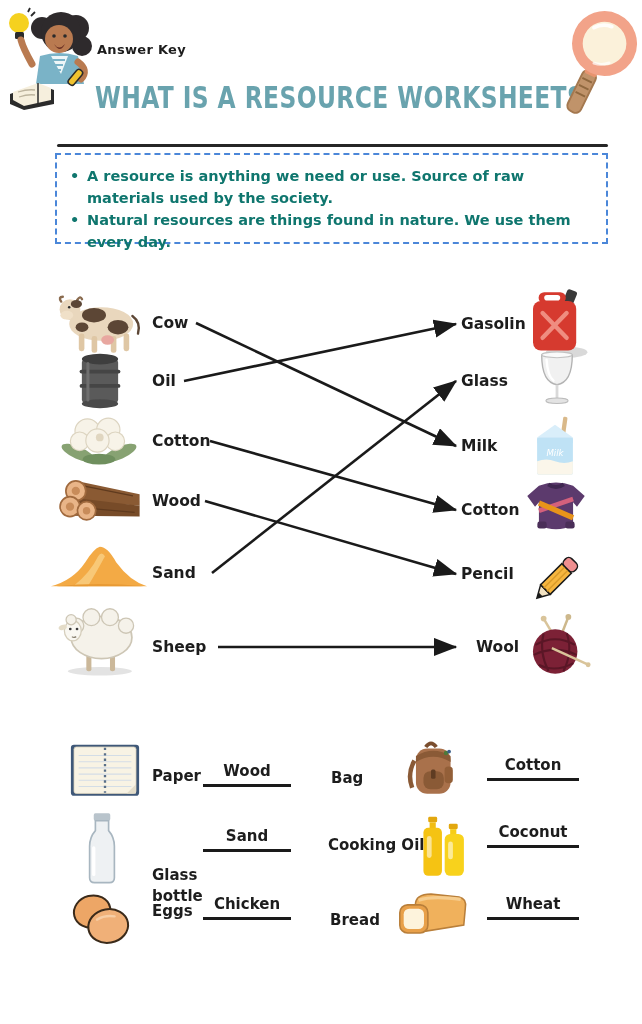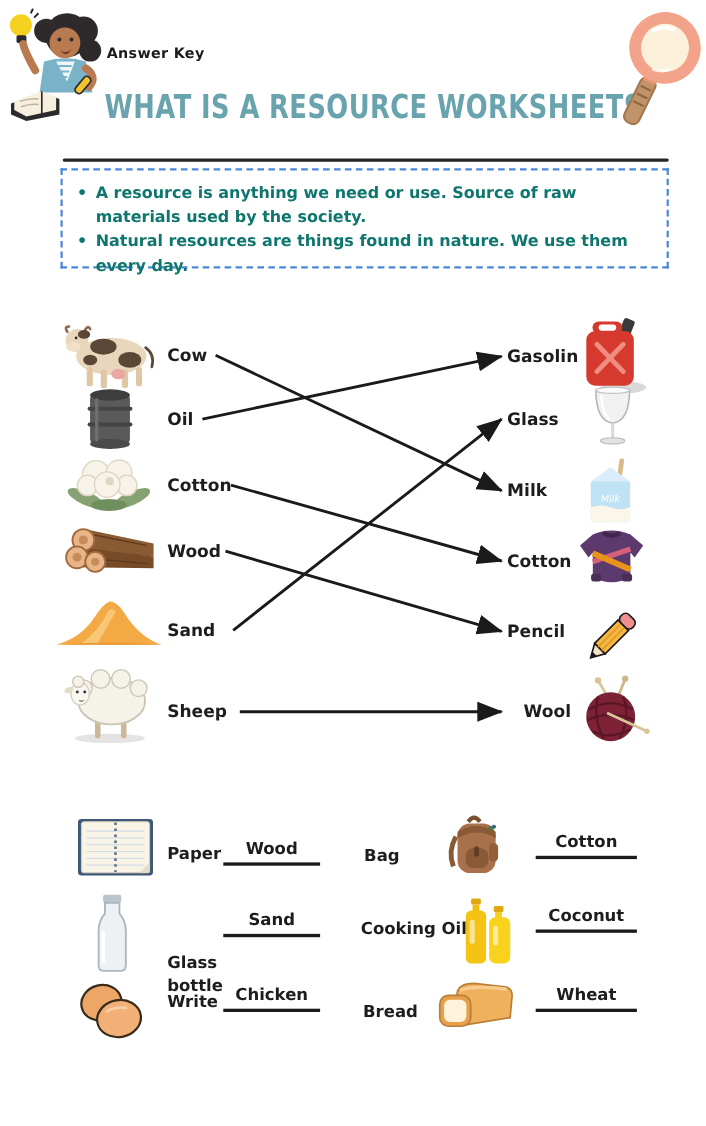--- a/index.html
+++ b/index.html
@@ -303,21 +303,21 @@
     </div>
     <div class="write-label" style="left: 328px; top: 845px;">Cooking Oil</div>
     <div class="answer" style="left: 487px; top: 823px; width: 92px;">Coconut</div>
     <div class="icon-box" style="left: 64px; top: 886px; width: 74px; height: 64px;">
       <svg viewBox="0 0 90 80">
         <ellipse cx="34" cy="32" rx="23" ry="20" transform="rotate(-14 34 32)" fill="#eda666" stroke="#3a2a1a" stroke-width="2.5"></ellipse>
         <ellipse cx="54" cy="50" rx="25" ry="21" transform="rotate(-10 54 50)" fill="#f0b078" stroke="#3a2a1a" stroke-width="2.5"></ellipse>
         <path d="M40,42 Q50,36 62,38" stroke="#f7cda4" stroke-width="3" fill="none" stroke-linecap="round"></path>
       </svg>
     </div>
-    <div class="write-label" style="left: 152px; top: 911px;">Write</div>
+    <div class="write-label" style="left: 152px; top: 911px;">Eggs</div>
     <div class="answer" style="left: 203px; top: 895px; width: 88px;">Chicken</div>
     <div class="icon-box" style="left: 392px; top: 884px; width: 78px; height: 62px;">
       <svg viewBox="0 0 100 70">
         <path d="M30,22 Q30,8 50,8 L86,12 Q96,14 94,26 L92,48 L42,56 Z" fill="#f0b15c" stroke="#b97f3a" stroke-width="2"></path>
         <path d="M34,16 Q52,10 88,15" stroke="#f6cd8e" stroke-width="4" fill="none"></path>
         <rect x="10" y="22" width="36" height="36" rx="10" fill="#e8a04a" stroke="#b97f3a" stroke-width="2"></rect>
         <rect x="15" y="27" width="26" height="26" rx="7" fill="#fdf3dc"></rect>
       </svg>
     </div>
     <div class="write-label" style="left: 330px; top: 920px;">Bread</div>

